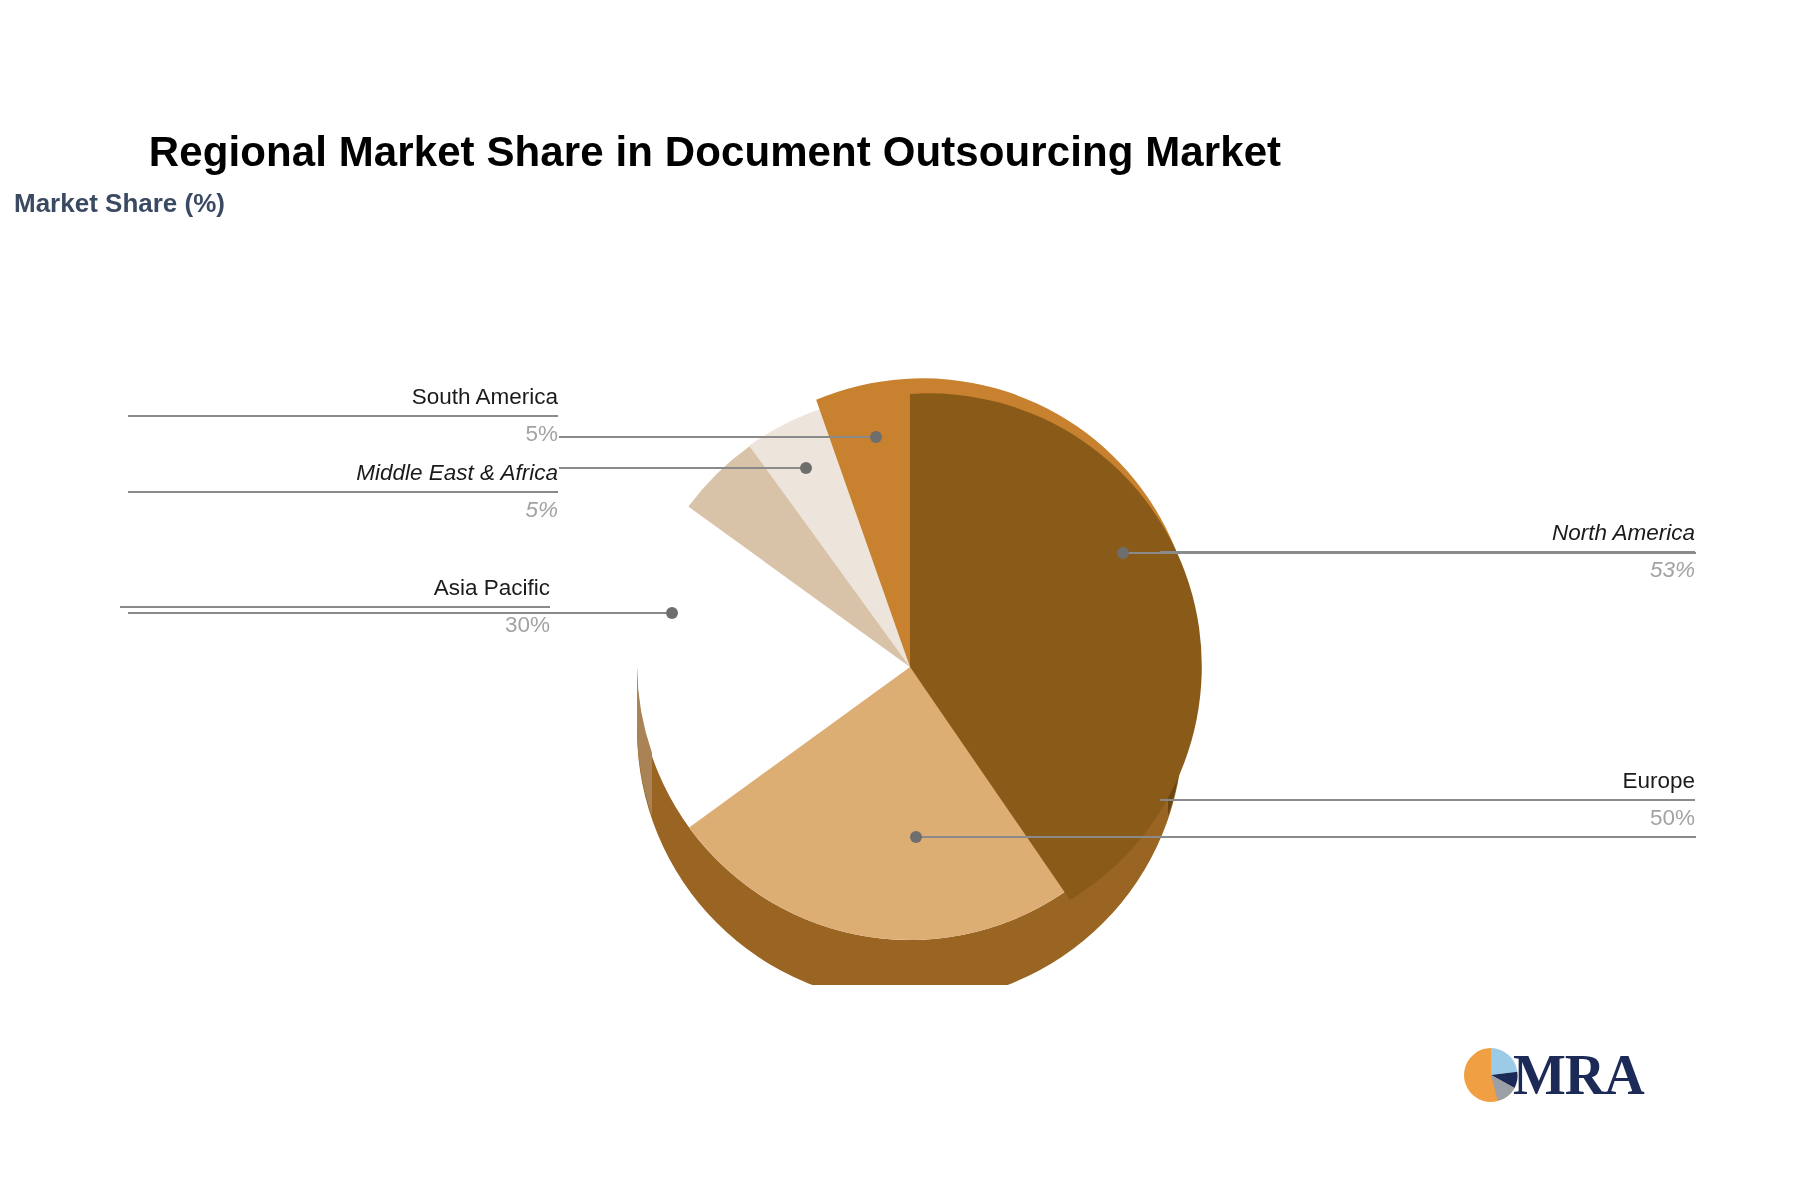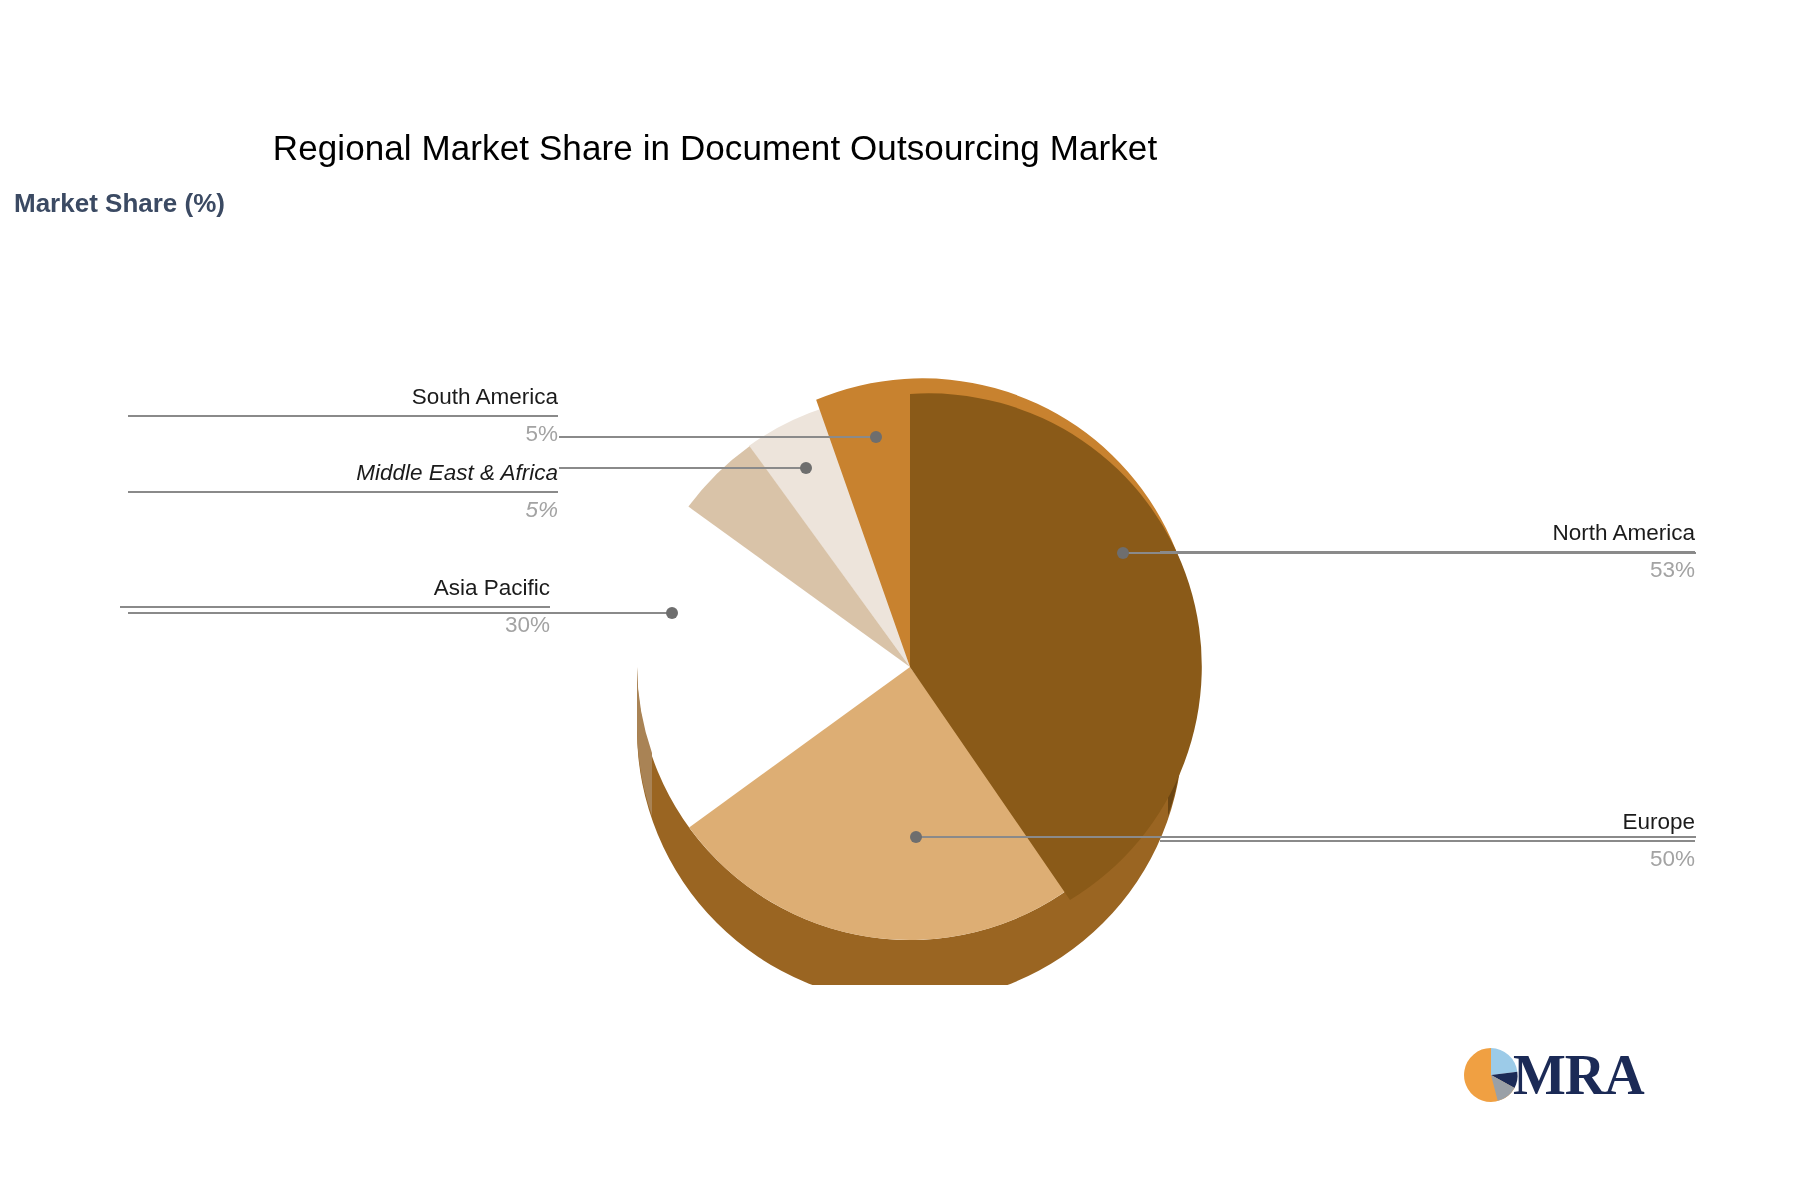--- a/index.html
+++ b/index.html
@@ -19,22 +19,22 @@
     background: #ffffff;
     overflow: hidden;
   }
   
   #chart-title {
     position: absolute;
     left: 0;
     top: 128px;
     width: 1430px;
     text-align: center;
-    font-size: 35px;
-    font-weight: normal;
+    font-size: 42px;
+    font-weight: bold;
     color: #000000;
     letter-spacing: 0.1px;
   }
   #chart-subtitle {
     position: absolute;
     left: 0;
     top: 188px;
     width: 1800px;
     text-align: left;
     font-size: 26px;
@@ -82,22 +82,22 @@
   }
   .callout.left .cl-name,
   .callout.left .cl-value { text-align: right; }
   .callout.right .cl-name,
   .callout.right .cl-value { text-align: right; }
 
   
   #callout-south-america { left: 128px; top: 382px;  width: 430px; }
   #callout-mea           { left: 128px; top: 458px;  width: 430px; font-style: italic; }
   #callout-asia-pacific  { left: 120px; top: 573px;  width: 430px; }
-  #callout-north-america { left: 1160px; top: 518px; width: 535px; }
-  #callout-europe        { left: 1160px; top: 807px; width: 535px; }
+  #callout-north-america { left: 1160px; top: 518px; width: 535px; font-style: italic; }
+  #callout-europe        { left: 1160px; top: 766px; width: 535px; }
 
   
   #logo {
     position: absolute;
     left: 1463px;
     top: 1040px;
     width: 200px;
     height: 70px;
     display: flex;
     align-items: center;

